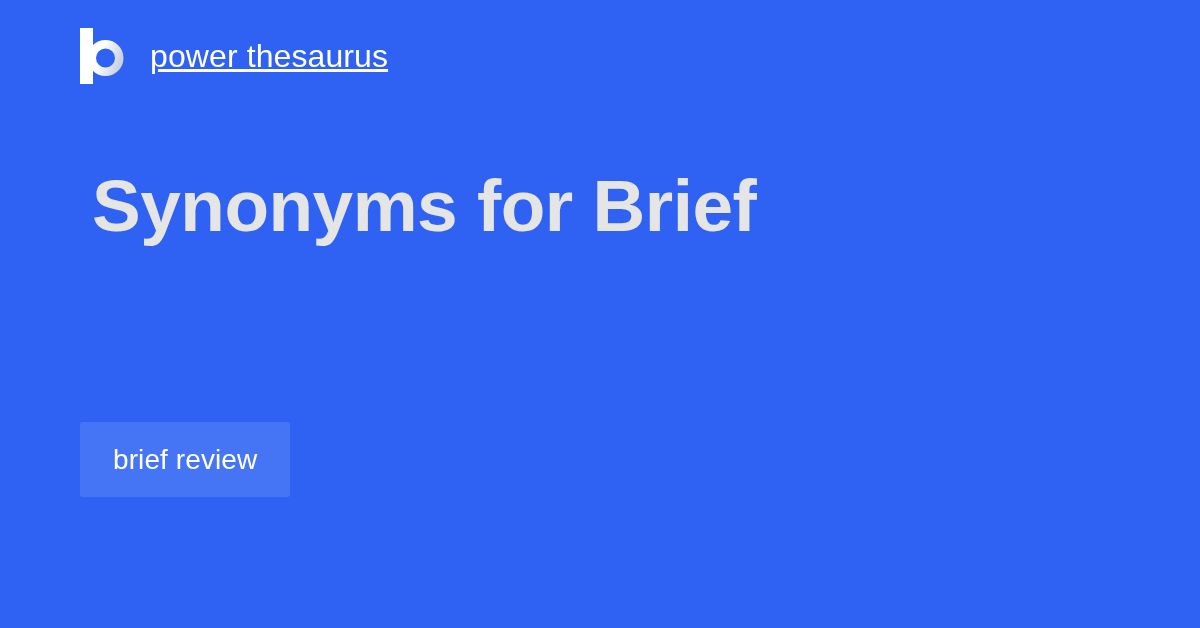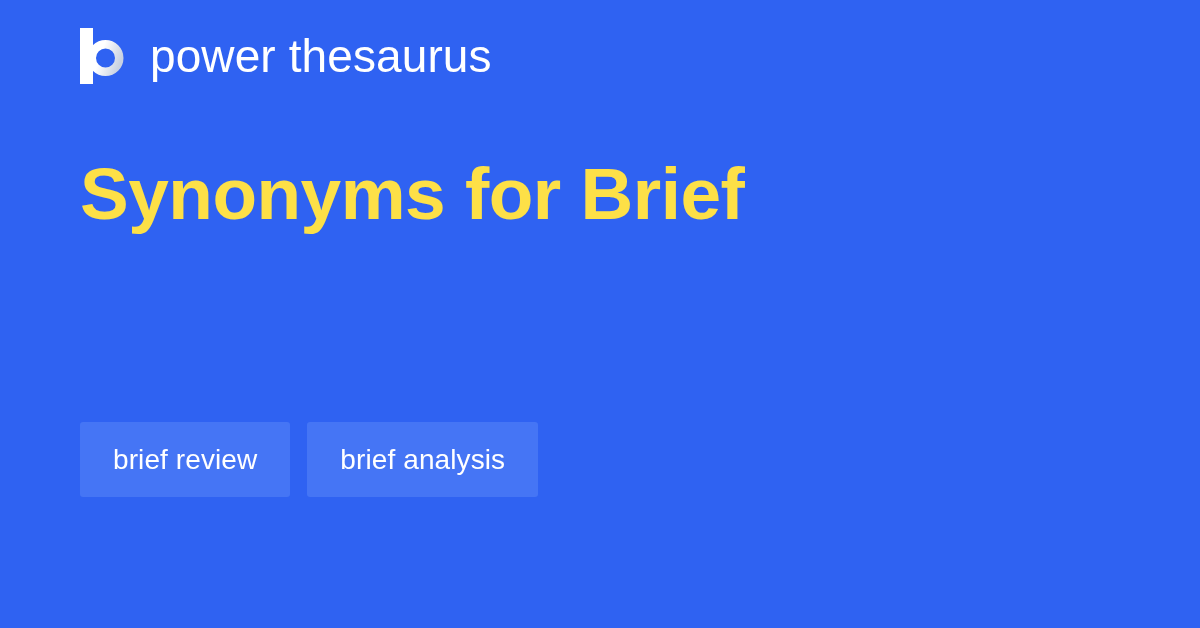--- a/index.html
+++ b/index.html
@@ -36,52 +36,53 @@
 
   .brand-logo {
     width: 52px;
     height: 56px;
     display: block;
     flex: 0 0 auto;
   }
 
   .brand-name {
     font-family: "Liberation Sans", sans-serif;
-    font-size: 46px;
+    font-size: 32px;
     font-weight: 500;
     color: #ffffff;
     letter-spacing: 0.1px;
     line-height: 1;
     white-space: nowrap;
+    text-decoration: underline;
   }
 
   
   .headline {
     position: absolute;
     left: 80px;
     top: 138px;
     width: 1040px;
     font-family: "Liberation Sans", sans-serif;
     font-size: 73px;
     font-weight: 700;
     line-height: 112px;
-    color: #fde047;
+    color: #e5e5e5;
     letter-spacing: -0.5px;
-    margin: 0;
+    margin: 12px;
   }
 
   
   .chips {
     position: absolute;
     left: 80px;
     top: 422px;
     width: 1000px;
     display: flex;
     flex-wrap: wrap;
-    gap: 16px 17px;
+    gap: 16px 9px;
     align-content: flex-start;
   }
 
   .chip {
     background: #4575f5;
     color: #ffffff;
     border: 0;
     border-radius: 3px;
     height: 75px;
     box-sizing: border-box;
@@ -123,16 +124,15 @@
     </span>
     <span class="brand-name">power thesaurus</span>
   </div>
 
   <h1 class="headline">
     <span class="headline-line">Synonyms for Brief</span><br>
   </h1>
 
   <div class="chips">
     <div class="chip">brief review</div>
-    <div class="chip">brief analysis</div>
   </div>
 
 </div>
 
 </body></html>

